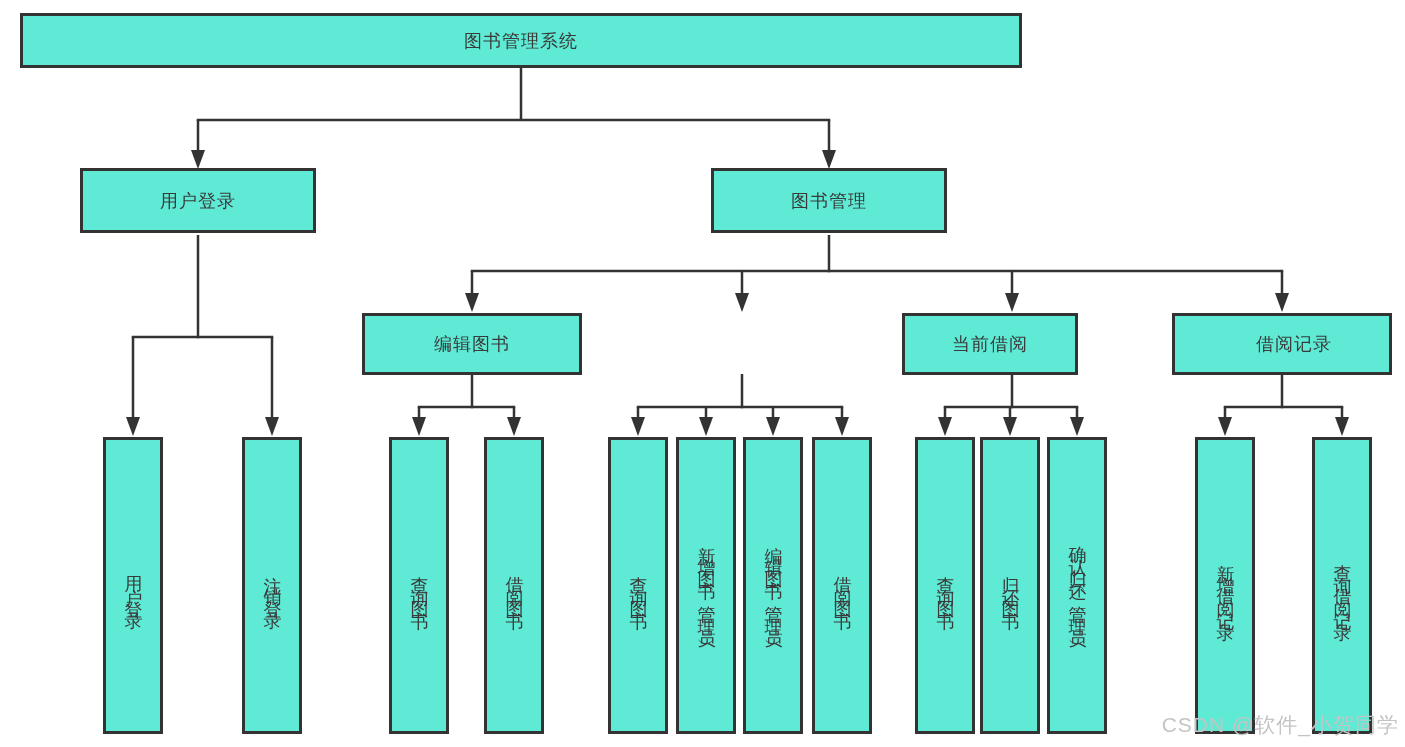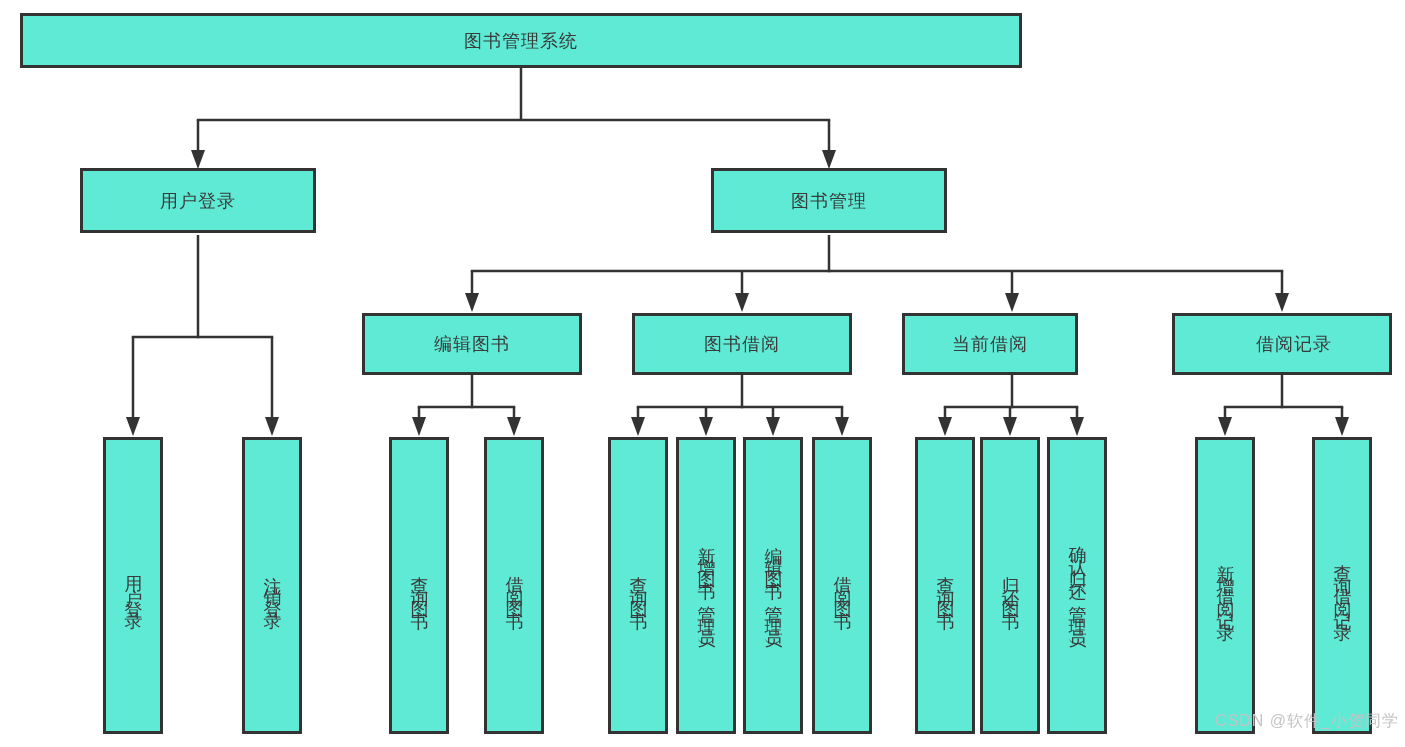--- a/index.html
+++ b/index.html
@@ -36,21 +36,21 @@
     letter-spacing: 12px;
     line-height: 1.05;
     white-space: nowrap;
   }
   .watermark {
     position: absolute;
     right: 6px;
     top: 711px;
     z-index: 3;
     color: #c4c4c4;
-    font-size: 16px;
+    font-size: 21px;
     letter-spacing: 1px;
     white-space: nowrap;
   }
 </style>
 </head>
 <body>
 
 <div class="stage">
 
   <svg class="connectors" width="1405" height="747" viewBox="0 0 1405 747" stroke="#333333" stroke-width="2.5" fill="#333333">
@@ -122,23 +122,20 @@
   <div class="box" style="left:80px; top:168px; width:236px; height:65px;">
     <span>用户登录</span>
   </div>
   <div class="box" style="left:711px; top:168px; width:236px; height:65px;">
     <span>图书管理</span>
   </div>
 
   <div class="box" style="left:362px; top:313px; width:220px; height:62px;">
     <span>编辑图书</span>
   </div>
-  <div class="box" style="left:632px; top:313px; width:220px; height:62px;">
-    <span>图书借阅</span>
-  </div>
   <div class="box" style="left:902px; top:313px; width:176px; height:62px;">
     <span>当前借阅</span>
   </div>
   <div class="box" style="left:1172px; top:313px; width:220px; height:62px;padding-left:24px;">
     <span>借阅记录</span>
   </div>
 
   <div class="box vbox" style="left:103px; top:437px; width:60px; height:297px;">
     <span>用户登录</span>
   </div>

